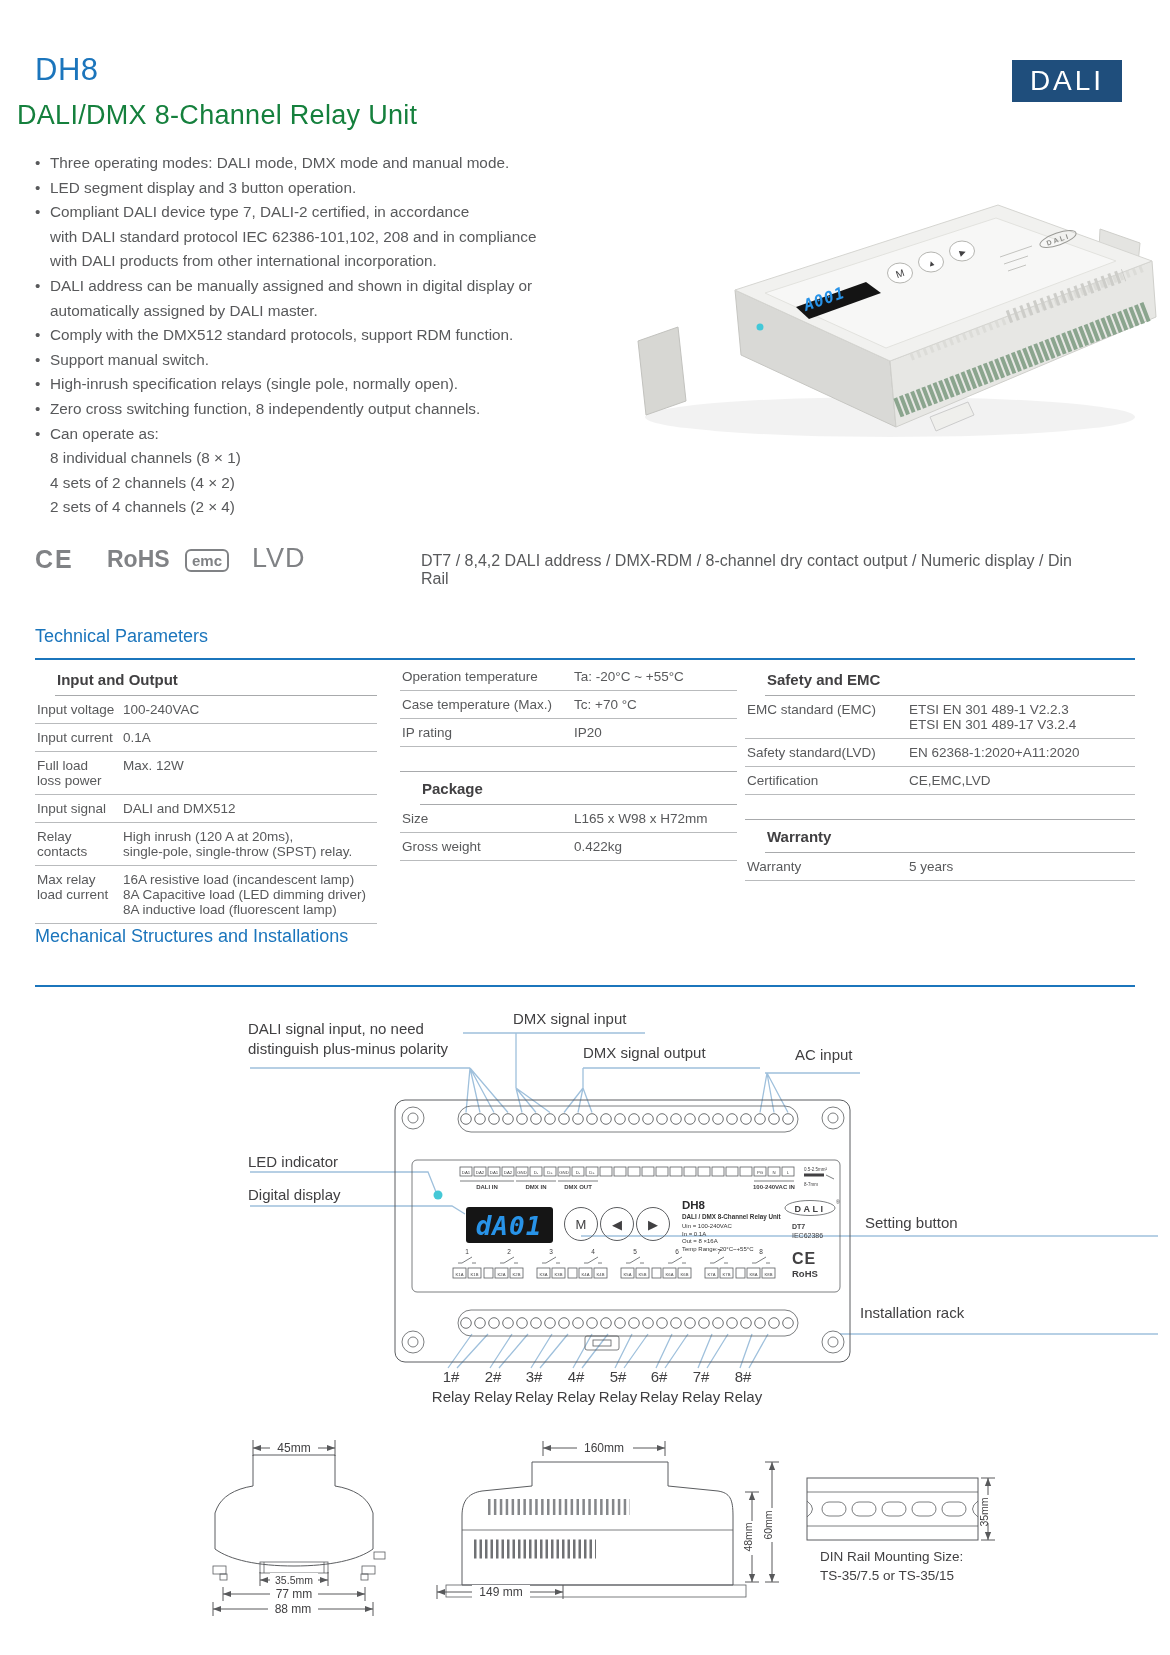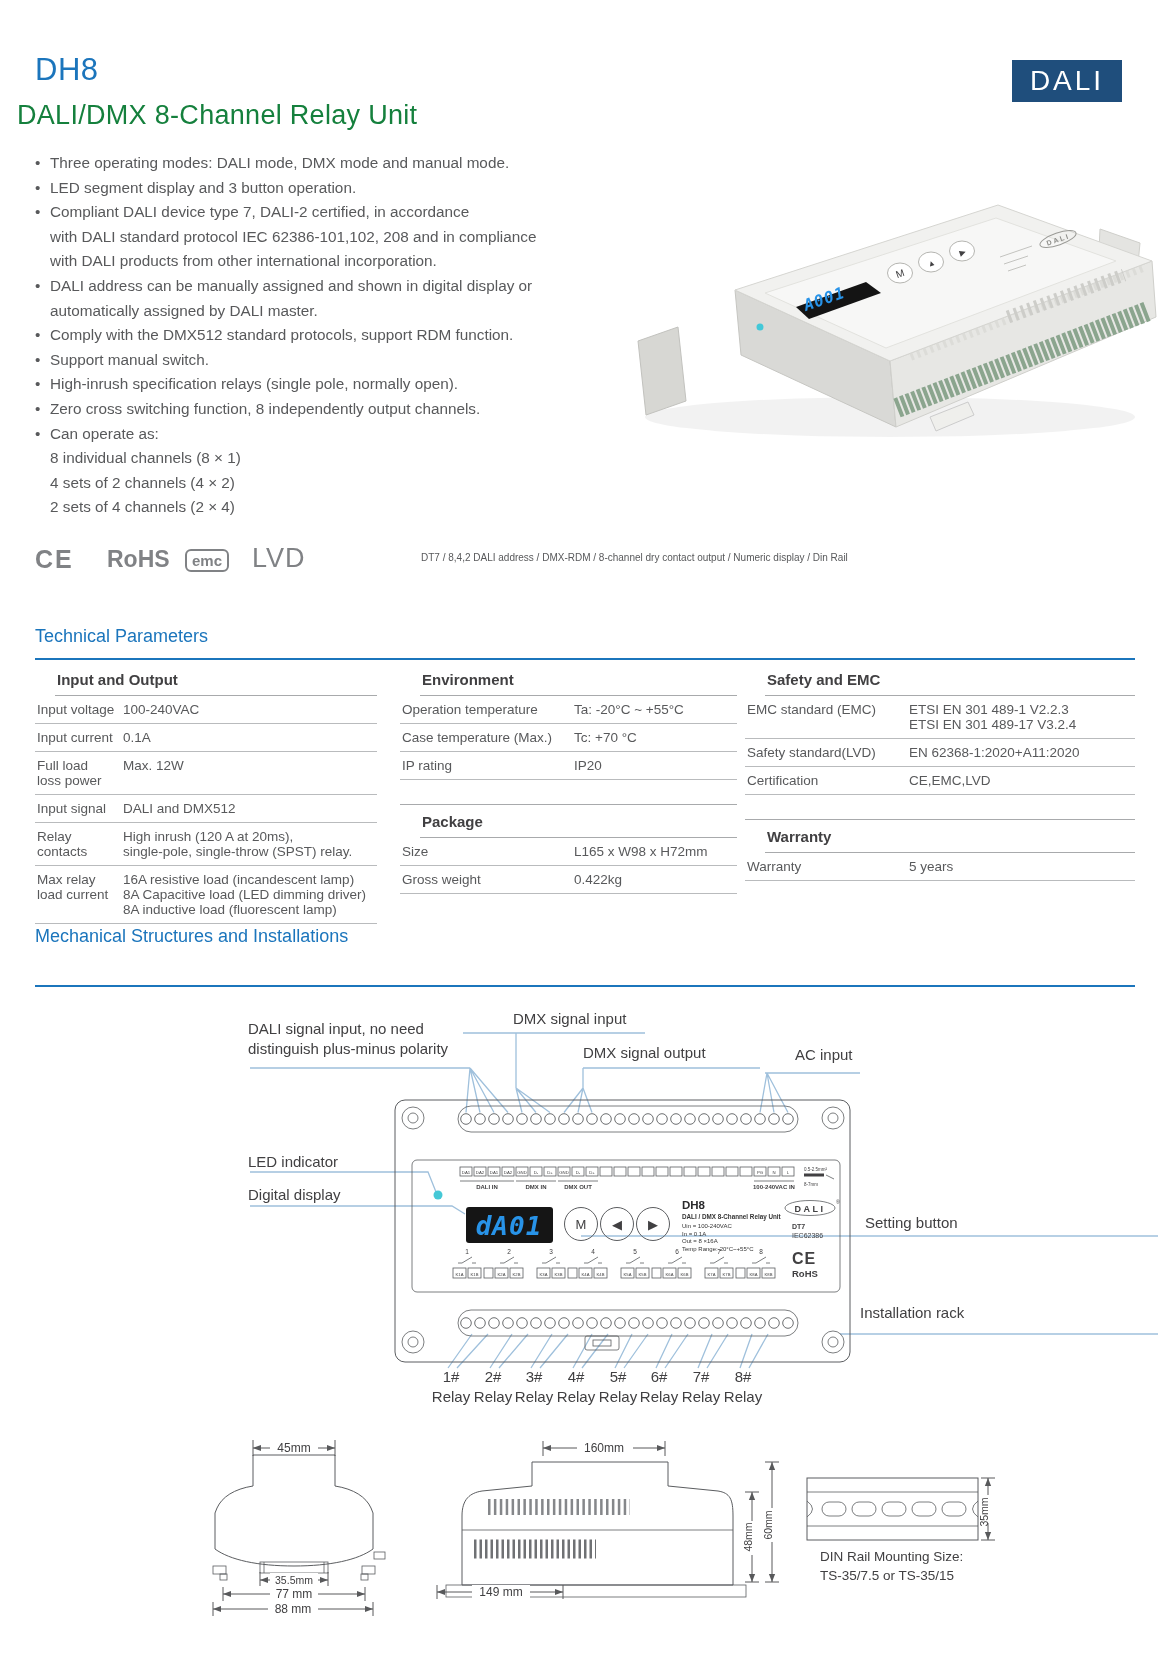--- a/index.html
+++ b/index.html
@@ -12,21 +12,21 @@
   .subtitle{left:17px;top:100px;font-size:27px;color:#15803d;letter-spacing:.3px;}
   .features{left:35px;top:151px;width:585px;font-size:15.3px;line-height:24.6px;color:#58595b;}
   .fl{display:flex;}
   .fm{width:15px;flex:none;}
   .certs{left:35px;top:543px;height:34px;color:#808285;}
   .ce-mark{position:absolute;left:0;top:2px;font-size:25px;font-weight:bold;letter-spacing:2px;}
   .rohs{position:absolute;left:72px;top:3px;font-size:23px;font-weight:bold;}
   .emcbox{position:absolute;left:150px;top:6px;border:2px solid #808285;border-radius:6px;
           font-size:15px;font-weight:bold;padding:0 5px;line-height:19px;}
   .lvd{position:absolute;left:205px;top:0;font-size:27px;letter-spacing:1px;margin-left:12px;}
-  .tagline{left:421px;top:552px;width:680px;font-size:10px;color:#58595b;}
+  .tagline{left:421px;top:552px;width:680px;font-size:16px;color:#58595b;}
   .sech{font-size:18px;color:#1b75bc;font-weight:500;}
   .rule-blue{position:absolute;left:35px;width:1100px;height:2px;background:#1b75bc;}
   .tcol{position:absolute;font-size:13.5px;color:#58595b;}
   .tsec-h{font-size:15px;color:#414042;font-weight:bold;padding:8px 2px 7px;border-bottom:1px solid #a8aaac;margin-left:20px;}
   .bt{border-top:1px solid #a8aaac;margin-top:24px;}
   .trow{display:flex;align-items:flex-start;border-bottom:1px solid #b9bbbd;padding:6px 2px;}
   .tl,.tv{white-space:pre-line;}
   .tl{flex:none;width:var(--lw);}
   .tv{flex:1;}
   
@@ -198,21 +198,20 @@
     <div class="trow">
         <div class="tl">Max relay
 load current</div>
         <div class="tv">16A resistive load (incandescent lamp)
 8A Capacitive load (LED dimming driver)
 8A inductive load (fluorescent lamp)</div>
       </div>
   </div>
 
   <div class="tcol" style="left:400px;top:663px;width:337px;--lw:172px">
-    <div class="tsec-h">Environment</div>
     <div class="trow">
         <div class="tl">Operation temperature</div>
         <div class="tv">Ta: -20°C ~ +55°C</div>
       </div>
     <div class="trow">
         <div class="tl">Case temperature (Max.)</div>
         <div class="tv">Tc: +70 °C</div>
       </div>
     <div class="trow">
         <div class="tl">IP rating</div>

